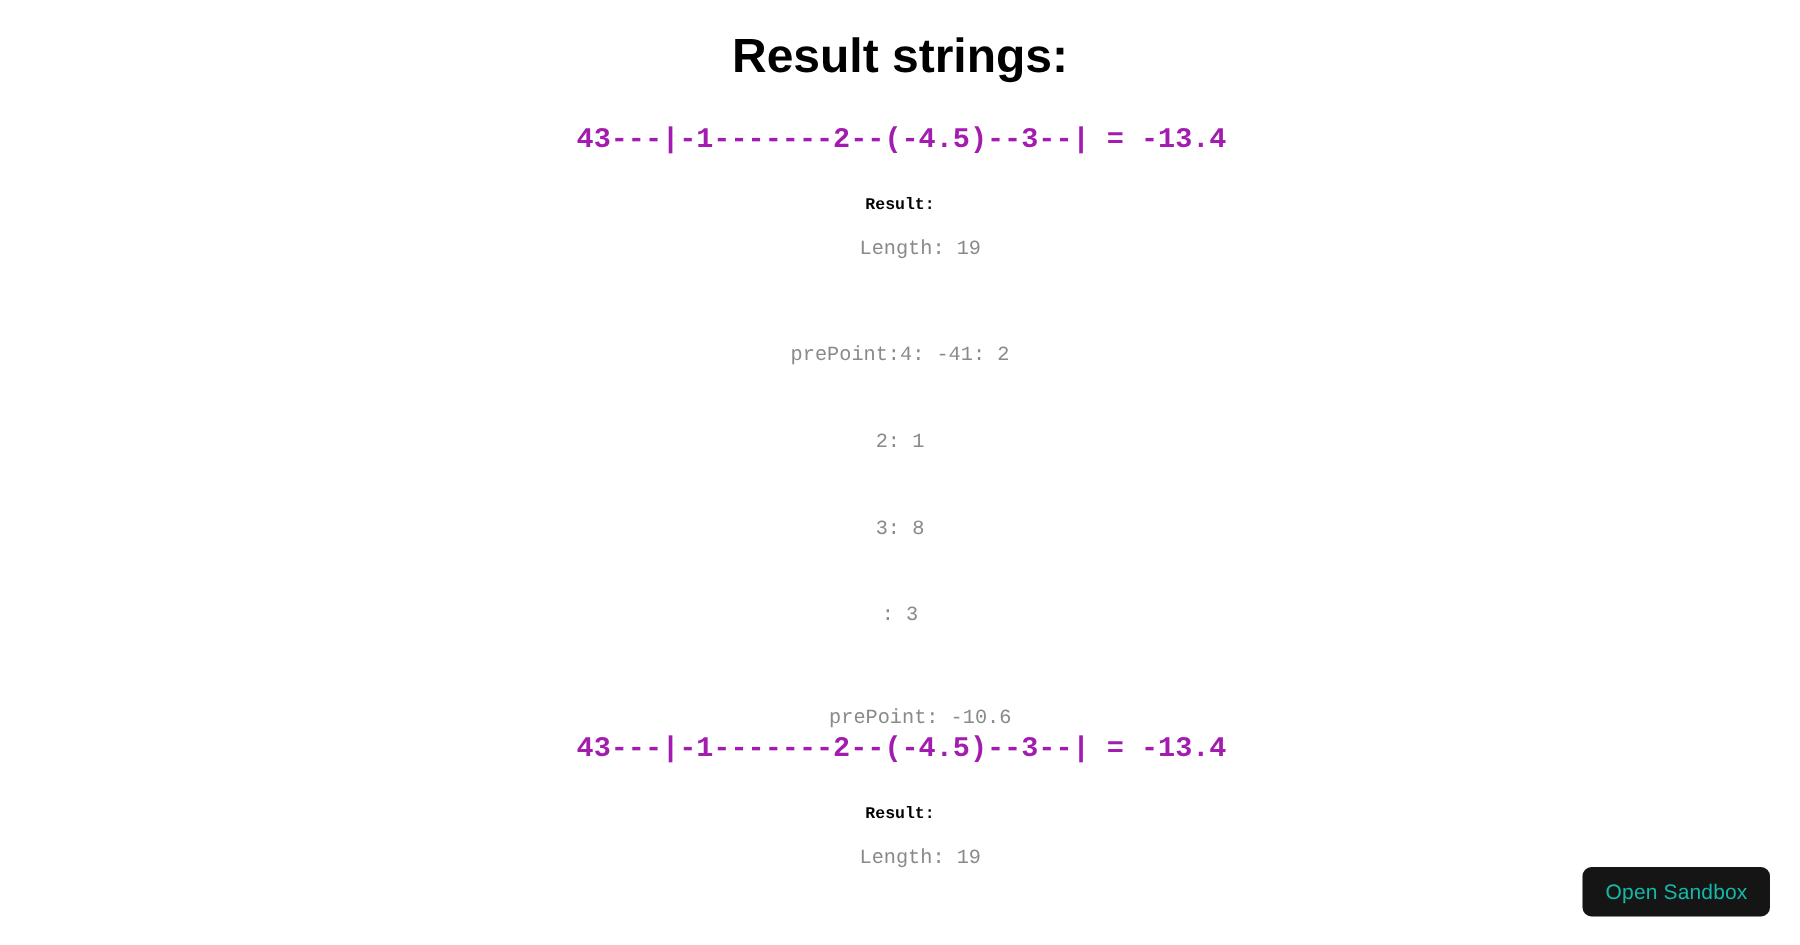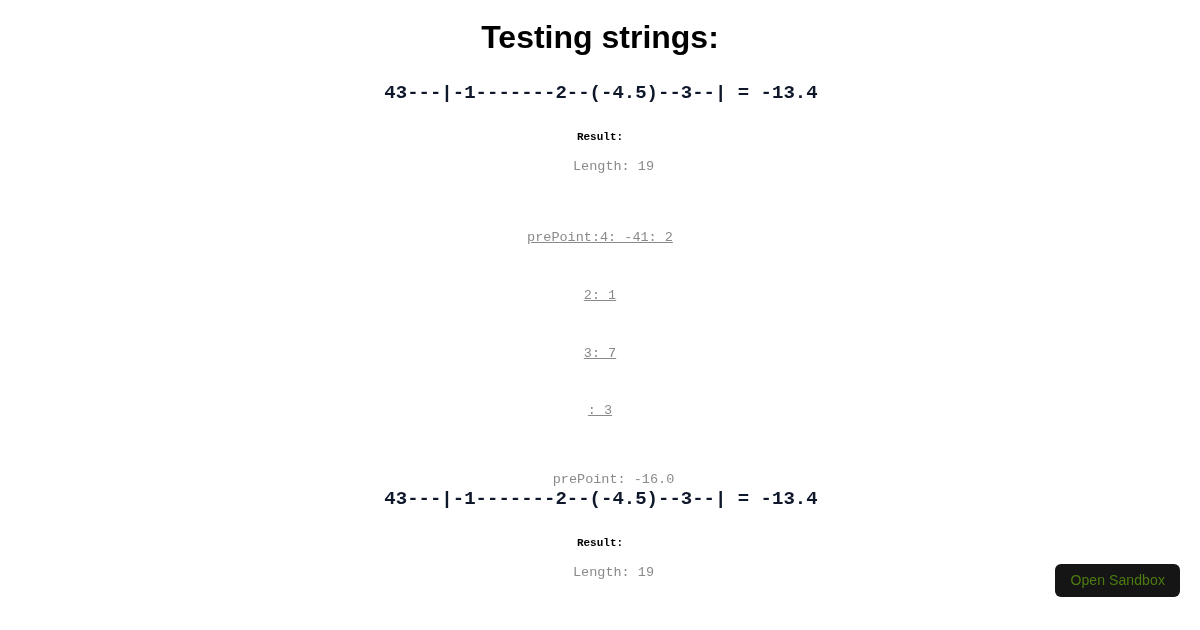--- a/index.html
+++ b/index.html
@@ -34,21 +34,21 @@
   }
 
   .test-block {
     width: 100%;
   }
 
   .expr-line {
     font-family: "Liberation Mono", monospace;
     font-size: 19px;
     font-weight: bold;
-    color: #0f172a;
+    color: #a21caf;
     line-height: 22px;
     margin: 0 0 8px 2px;
     white-space: pre;
     letter-spacing: 0px;
   }
 
   .result-heading {
     font-family: "Liberation Mono", monospace;
     font-size: 11px;
     font-weight: bold;
@@ -78,57 +78,56 @@
     color: #8a8a8a;
     line-height: 19.2px;
     margin: 0;
     padding-top: 15px;
     white-space: pre;
   }
 
   .map-block .map-row {
     display: block;
     white-space: pre;
-    text-decoration: underline;
   }
 
   .sandbox-button {
     position: absolute;
     right: 20px;
-    bottom: 33px;
+    bottom: 19px;
     background: #151515;
-    color: #4d7c0f;
+    color: #14b8a6;
     font-family: "Liberation Sans", sans-serif;
     font-size: 14px;
     line-height: 16px;
     padding: 8px 15px 9px 15px;
     border: none;
     border-radius: 6px;
     cursor: pointer;
     letter-spacing: 0.1px;
   }
 </style>
 </head>
 <body>
 
 <div class="page">
 
-  <h1 class="page-title">Testing strings:</h1>
+  <h1 class="page-title">Result strings:</h1>
 
   <div class="test-block">
     <div class="expr-line">43---|-1-------2--(-4.5)--3--| = -13.4</div>
     <div class="result-heading">Result:</div>
     <div class="meta-line">Length: 19</div>
     <div class="map-block">
       <span class="map-row">prePoint:4: -41: 2</span>
       <span class="map-row">2: 1</span>
-      <span class="map-row">3: 7</span>
+      <span class="map-row">3: 8</span>
       <span class="map-row">: 3</span>
     </div>
-    <div class="meta-line">prePoint: -16.0</div>
+    <div class="meta-line">prePoint: -10.6</div>
   </div>
 
   <div class="test-block">
     <div class="expr-line">43---|-1-------2--(-4.5)--3--| = -13.4</div>
     <div class="result-heading">Result:</div>
     <div class="meta-line">Length: 19</div>
 
   </div>
 
 </div>

